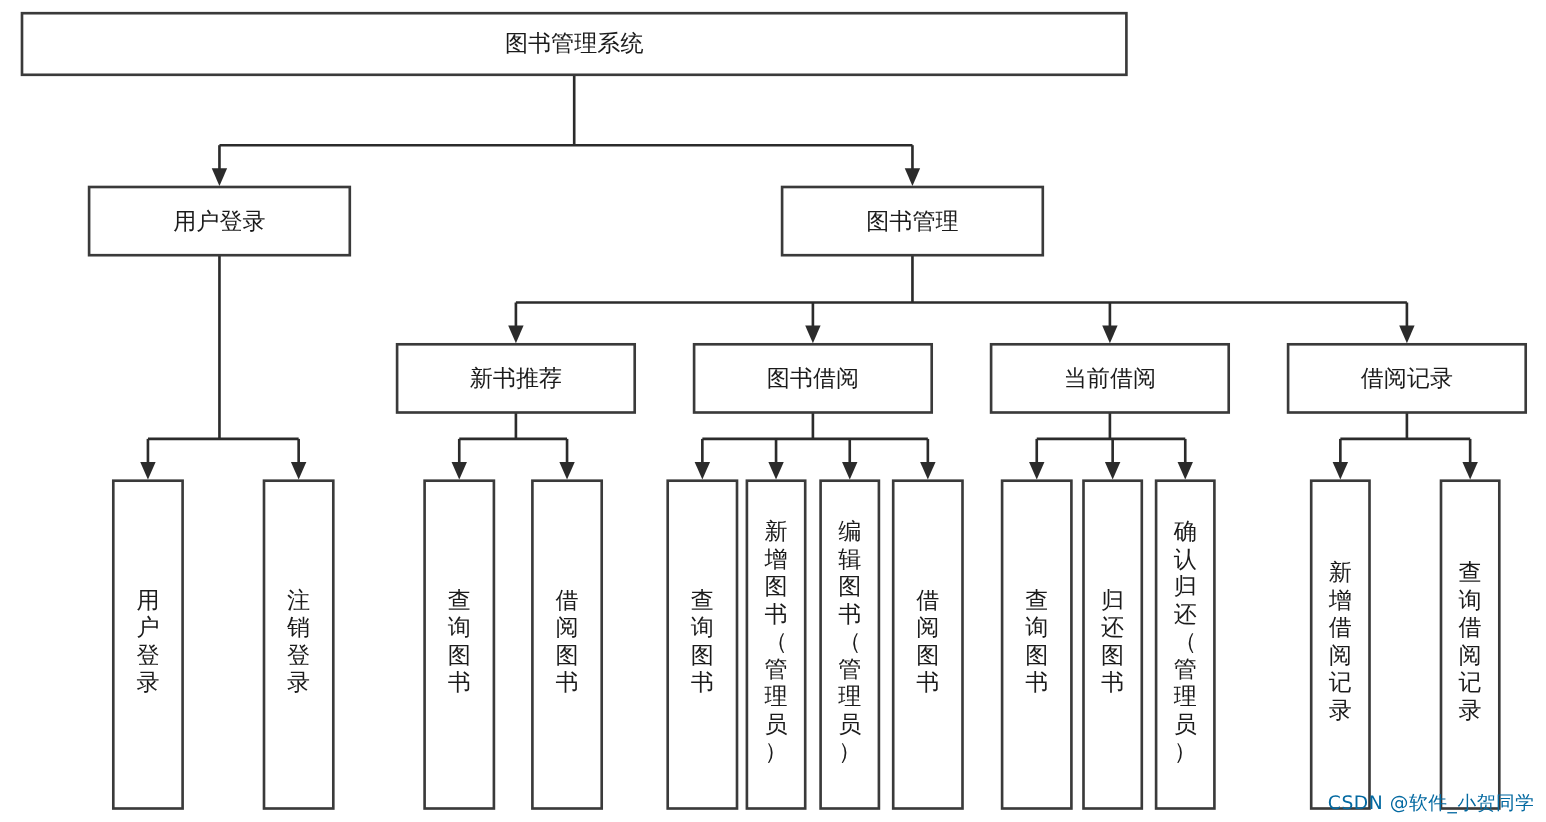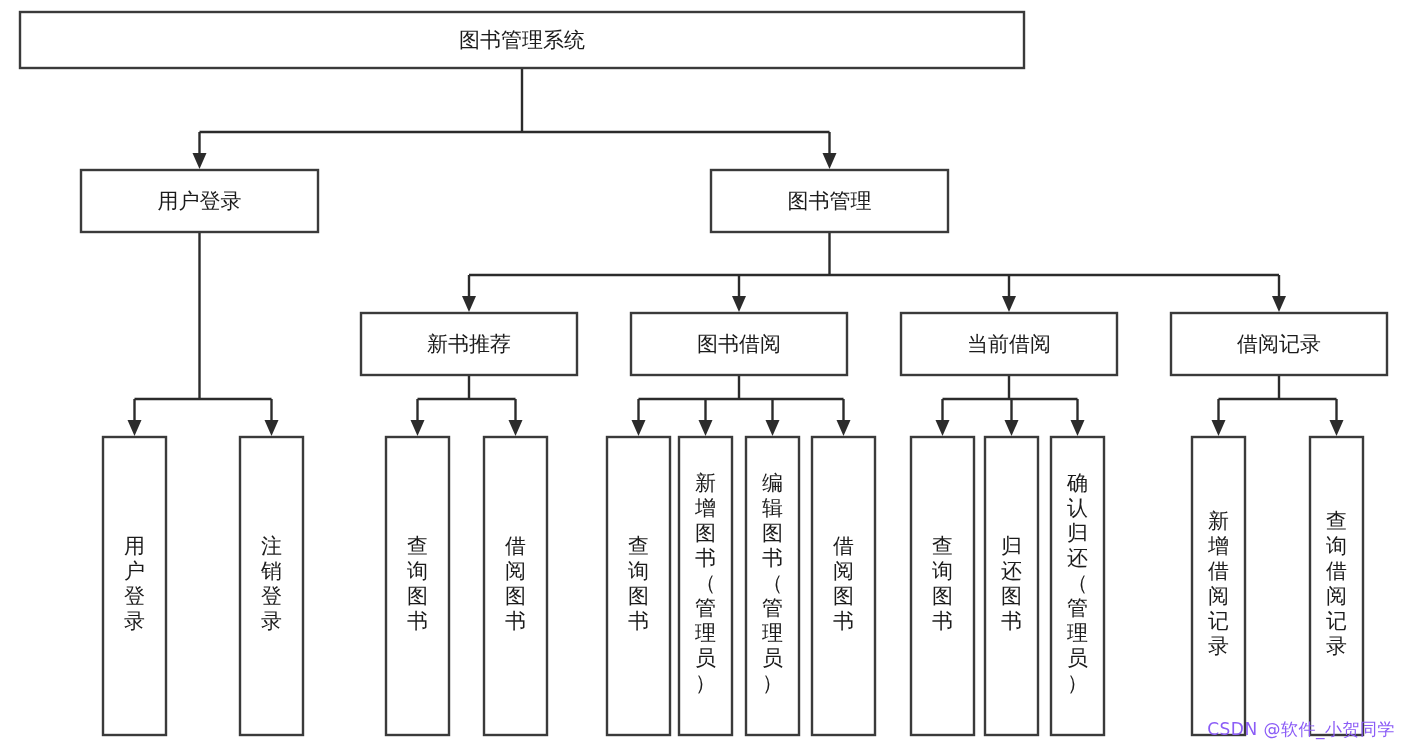--- a/index.html
+++ b/index.html
@@ -53,21 +53,21 @@
     font-family: "DejaVu Sans", "Liberation Sans", sans-serif;
     font-size: 21px;
     text-anchor: middle;
   }
   .watermark {
     position: absolute;
     right: 10px;
     bottom: 6px;
     font-family: "DejaVu Sans", "Liberation Sans", sans-serif;
     font-size: 17px;
-    color: #8b5cf6;
+    color: #0369a1;
     letter-spacing: 0.5px;
     white-space: nowrap;
   }
 </style>
 </head>
 <body>
 
 <div id="diagram-root">
 
   <svg class="flow" viewBox="0 0 1405 747" xmlns="http://www.w3.org/2000/svg">

